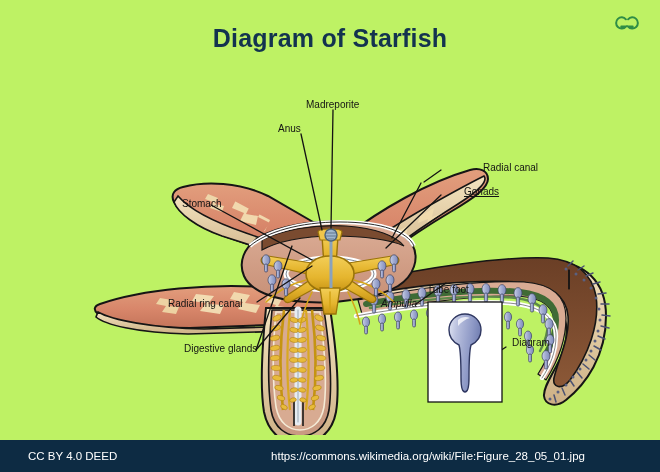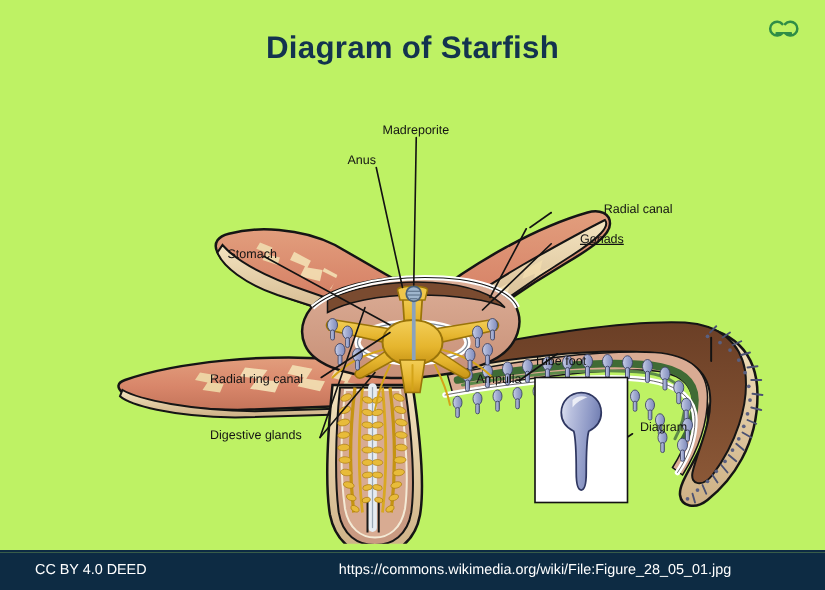--- a/index.html
+++ b/index.html
@@ -543,23 +543,23 @@
     <div class="callout" style="left:278px; top:54px;">Anus</div>
 
     <div class="callout" style="left:448px; top:93px;padding-left:35px;">Radial canal</div>
 
     <div class="callout" style="left:464px; top:117px;text-decoration:underline;">Gonads</div>
 
     <div class="callout" style="left:182px; top:129px;">Stomach</div>
 
     <div class="callout" style="left:168px; top:229px;">Radial ring canal</div>
 
-    <div class="callout" style="left:168px; top:274px;">Digestive glands</div>
-
-    <div class="callout" style="left:381px; top:229px;">Ampulla</div>
+    <div class="callout" style="left:184px; top:274px;">Digestive glands</div>
+
+    <div class="callout" style="left:381px; top:229px;font-style:italic;">Ampulla</div>
 
     <div class="callout" style="left:427px; top:215px;">Tube foot</div>
 
     <div class="callout" style="left:512px; top:268px;">Diagram</div>
 
   </div>
 
   <div class="footer-rule"></div>
   <div class="footer-bar">
     <div class="footer-license">CC BY 4.0 DEED</div>

